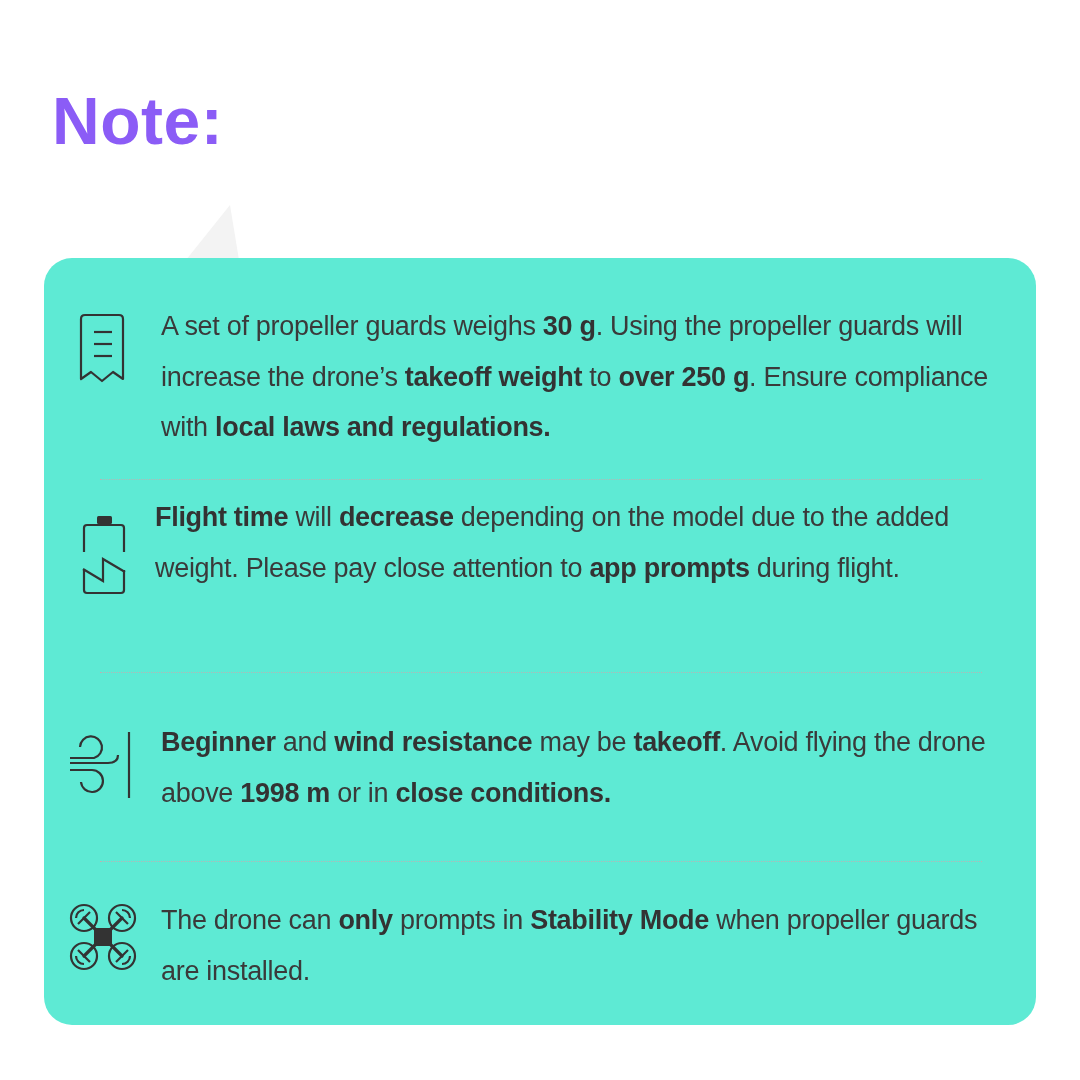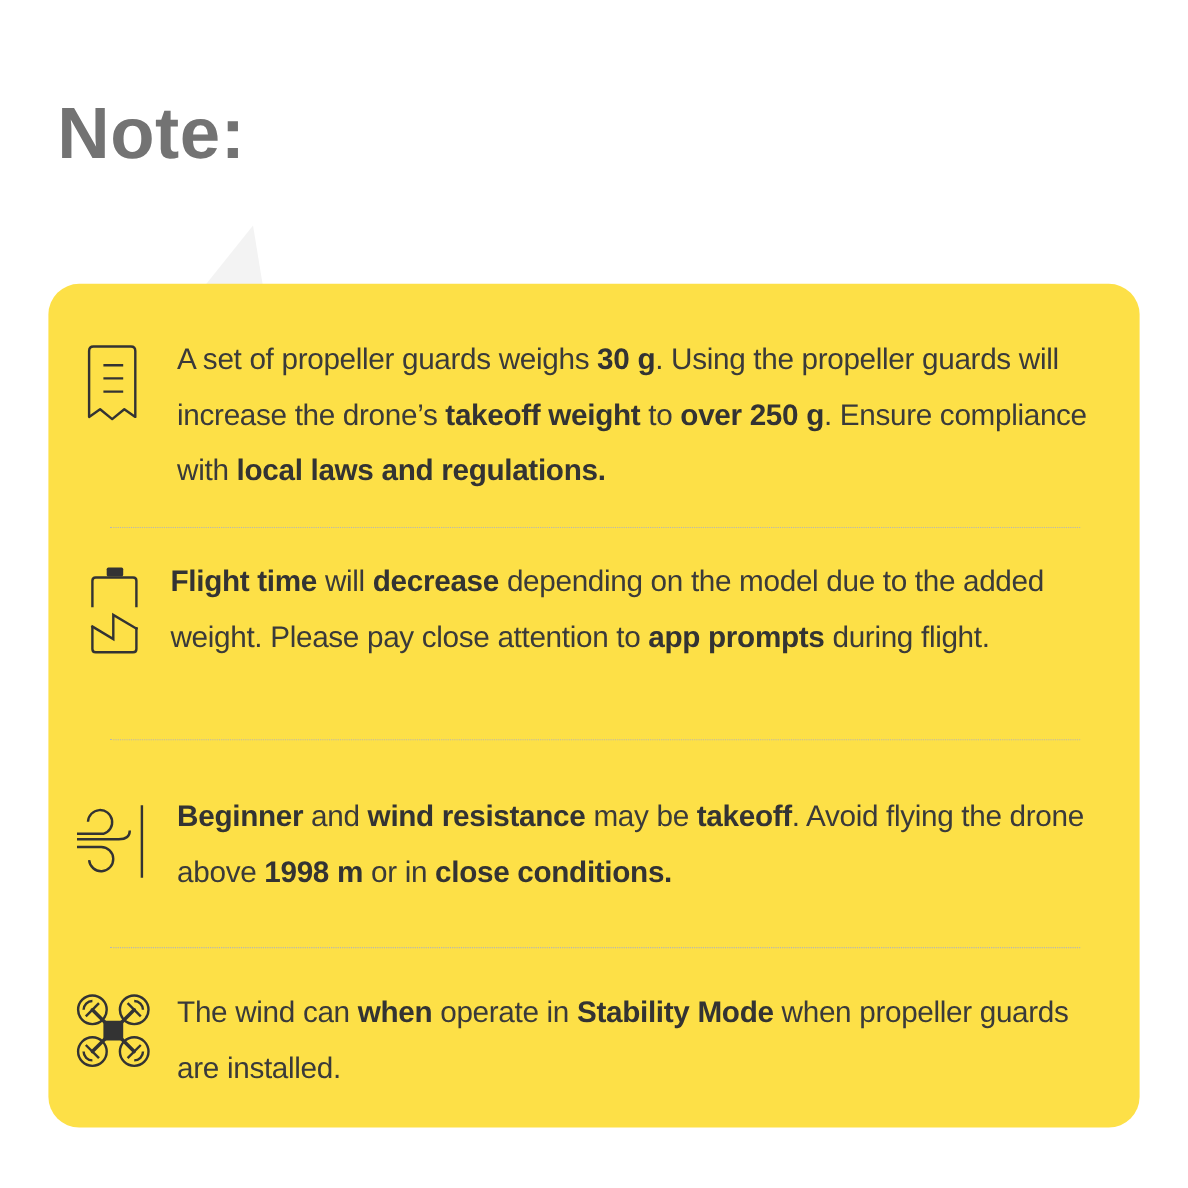--- a/index.html
+++ b/index.html
@@ -14,40 +14,40 @@
       overflow: hidden;
       font-family: "Liberation Sans", "DejaVu Sans", sans-serif;
       color: #333333;
     }
     .title {
       position: absolute;
       left: 52px;
       top: 88px;
       font-size: 66px;
       font-weight: bold;
-      color: #737373;
+      color: #8b5cf6;
       letter-spacing: 0.5px;
       line-height: 1;
       margin: 0;
     }
     .bubble-pointer {
       position: absolute;
       left: 0;
       top: 0;
       width: 1080px;
       height: 1080px;
       pointer-events: none;
     }
     .card {
       position: absolute;
       left: 44px;
       top: 258px;
       width: 992px;
       height: 767px;
-      background: #fde047;
+      background: #5eead4;
       border-radius: 28px;
     }
     .section {
       position: absolute;
       left: 0;
       width: 992px;
     }
     .icon {
       position: absolute;
     }
@@ -93,21 +93,21 @@
   </div>
   <div class="divider" style="top:221px;"></div>
 
   <div class="section" style="top:0;">
     <svg class="icon" style="left:38px; top:256px;" width="44" height="82" viewBox="0 0 44 82">
       <rect x="15" y="2" width="15" height="8" rx="1.5" fill="#333"></rect>
       <path d="M2 38 L2 14 Q2 11 5 11 L39 11 Q42 11 42 14 L42 38" fill="none" stroke="#333" stroke-width="2.2"></path>
       <path d="M2 56 L2 76 Q2 79 5 79 L39 79 Q42 79 42 76 L42 56" fill="none" stroke="#333" stroke-width="2.2"></path>
       <polyline points="1,55 21,67 21,45 43,58" fill="none" stroke="#333" stroke-width="2.2" stroke-linejoin="miter"></polyline>
     </svg>
-    <p class="text" style="left:111px; top:245px; width:850px;"><b>Flight time</b><span> will </span><b>decrease</b><span> depending on the model due to the added weight. Please pay close attention to </span><b>app prompts</b><span> during flight.</span></p>
+    <p class="text" style="left:111px; top:234px; width:850px;"><b>Flight time</b><span> will </span><b>decrease</b><span> depending on the model due to the added weight. Please pay close attention to </span><b>app prompts</b><span> during flight.</span></p>
   </div>
   <div class="divider" style="top:414px;"></div>
 
   <div class="section" style="top:0;">
     <svg class="icon" style="left:24px; top:472px;" width="66" height="70" viewBox="0 0 66 70">
       <line x1="61" y1="2" x2="61" y2="68" stroke="#333" stroke-width="2.2"></line>
       <path d="M12 17 A11 11 0 1 1 26 28 L2 28" fill="none" stroke="#333" stroke-width="2.2"></path>
       <path d="M2 33 L40 33 Q50 33 50 25" fill="none" stroke="#333" stroke-width="2.2"></path>
       <path d="M2 40 L24 40 A11 11 0 1 1 13 52" fill="none" stroke="#333" stroke-width="2.2"></path>
     </svg>
@@ -132,16 +132,16 @@
         <line x1="47" y1="59" x2="59" y2="47"></line>
       </g>
       <g stroke="#333" stroke-width="3.2" stroke-linecap="round">
         <line x1="15" y1="15" x2="28" y2="28"></line>
         <line x1="53" y1="15" x2="40" y2="28"></line>
         <line x1="15" y1="53" x2="28" y2="40"></line>
         <line x1="53" y1="53" x2="40" y2="40"></line>
       </g>
       <rect x="25" y="25" width="18" height="18" rx="2" fill="#333"></rect>
     </svg>
-    <p class="text" style="left:117px; top:637px; width:850px;"><span>The wind can </span><b>when</b><span> operate in </span><b>Stability Mode</b><span> when propeller guards are installed.</span></p>
+    <p class="text" style="left:117px; top:637px; width:850px;"><span>The drone can </span><b>only</b><span> prompts in </span><b>Stability Mode</b><span> when propeller guards are installed.</span></p>
   </div>
 
 </div>
 
 </body></html>

